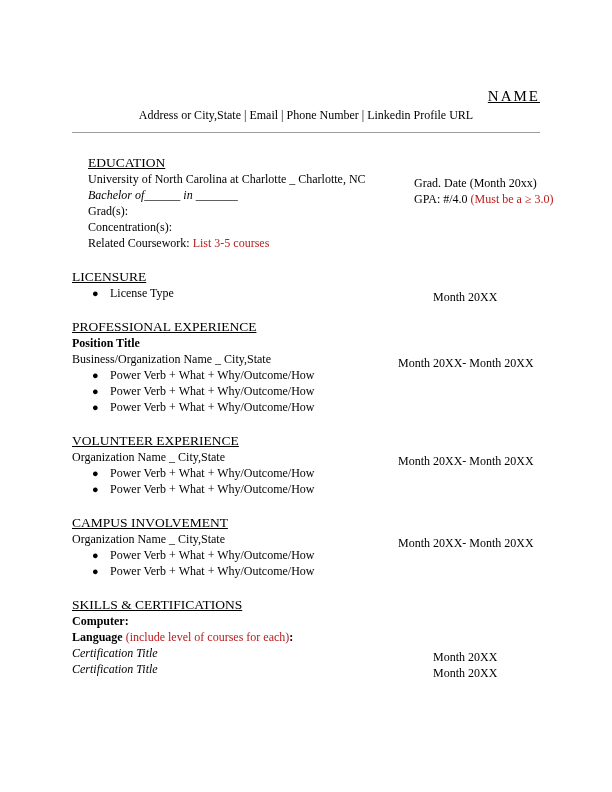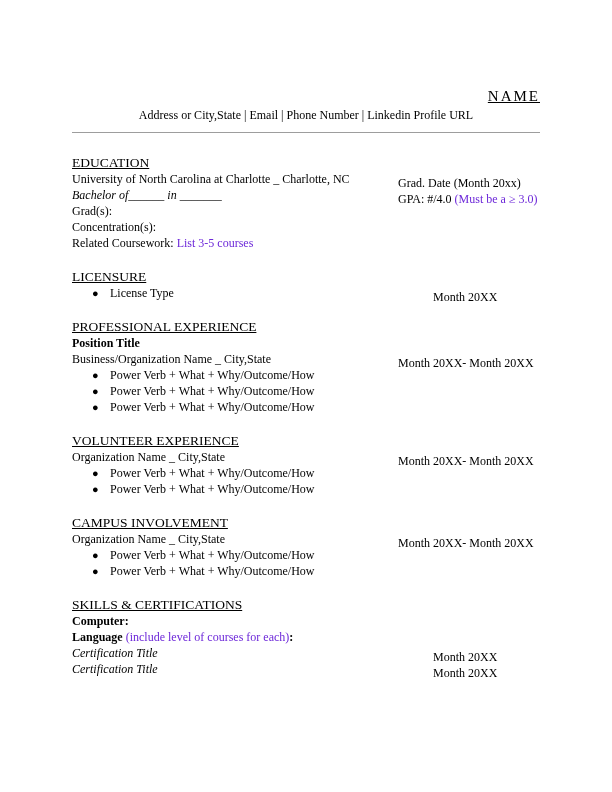--- a/index.html
+++ b/index.html
@@ -32,21 +32,21 @@
     text-align:center;
     line-height:16px;
     margin-top:2px;
   }
   .divider{
     border:none;
     border-top:1.5px solid #9d9d9d;
     margin:9px 0 0 0;
   }
   .section{margin-top:17px;}
-  .section.first{margin-top:21px;}
+  .section.first{margin-top:21px;margin-left:16px;}
   .heading{
     font-size:13.5px;
     font-weight:normal;
     text-decoration:underline;
     line-height:17px;
     margin:0;
   }
   .row{
     position:relative;
     line-height:16px;
@@ -62,21 +62,21 @@
     padding-left:38px;
     line-height:16px;
   }
   .dot{
     position:absolute;
     left:20px;top:0;
     font-size:11px;
   }
   .bold{font-weight:bold;}
   .italic{font-style:italic;}
-  .red{color:#6d28d9;}
+  .red{color:#b91c1c;}
 </style>
 </head>
 <body>
 
 <div class="page">
 
 
   <div class="name">NAME</div>
   <div class="contact">Address or City,State | Email | Phone Number |  Linkedin Profile URL</div>
 

